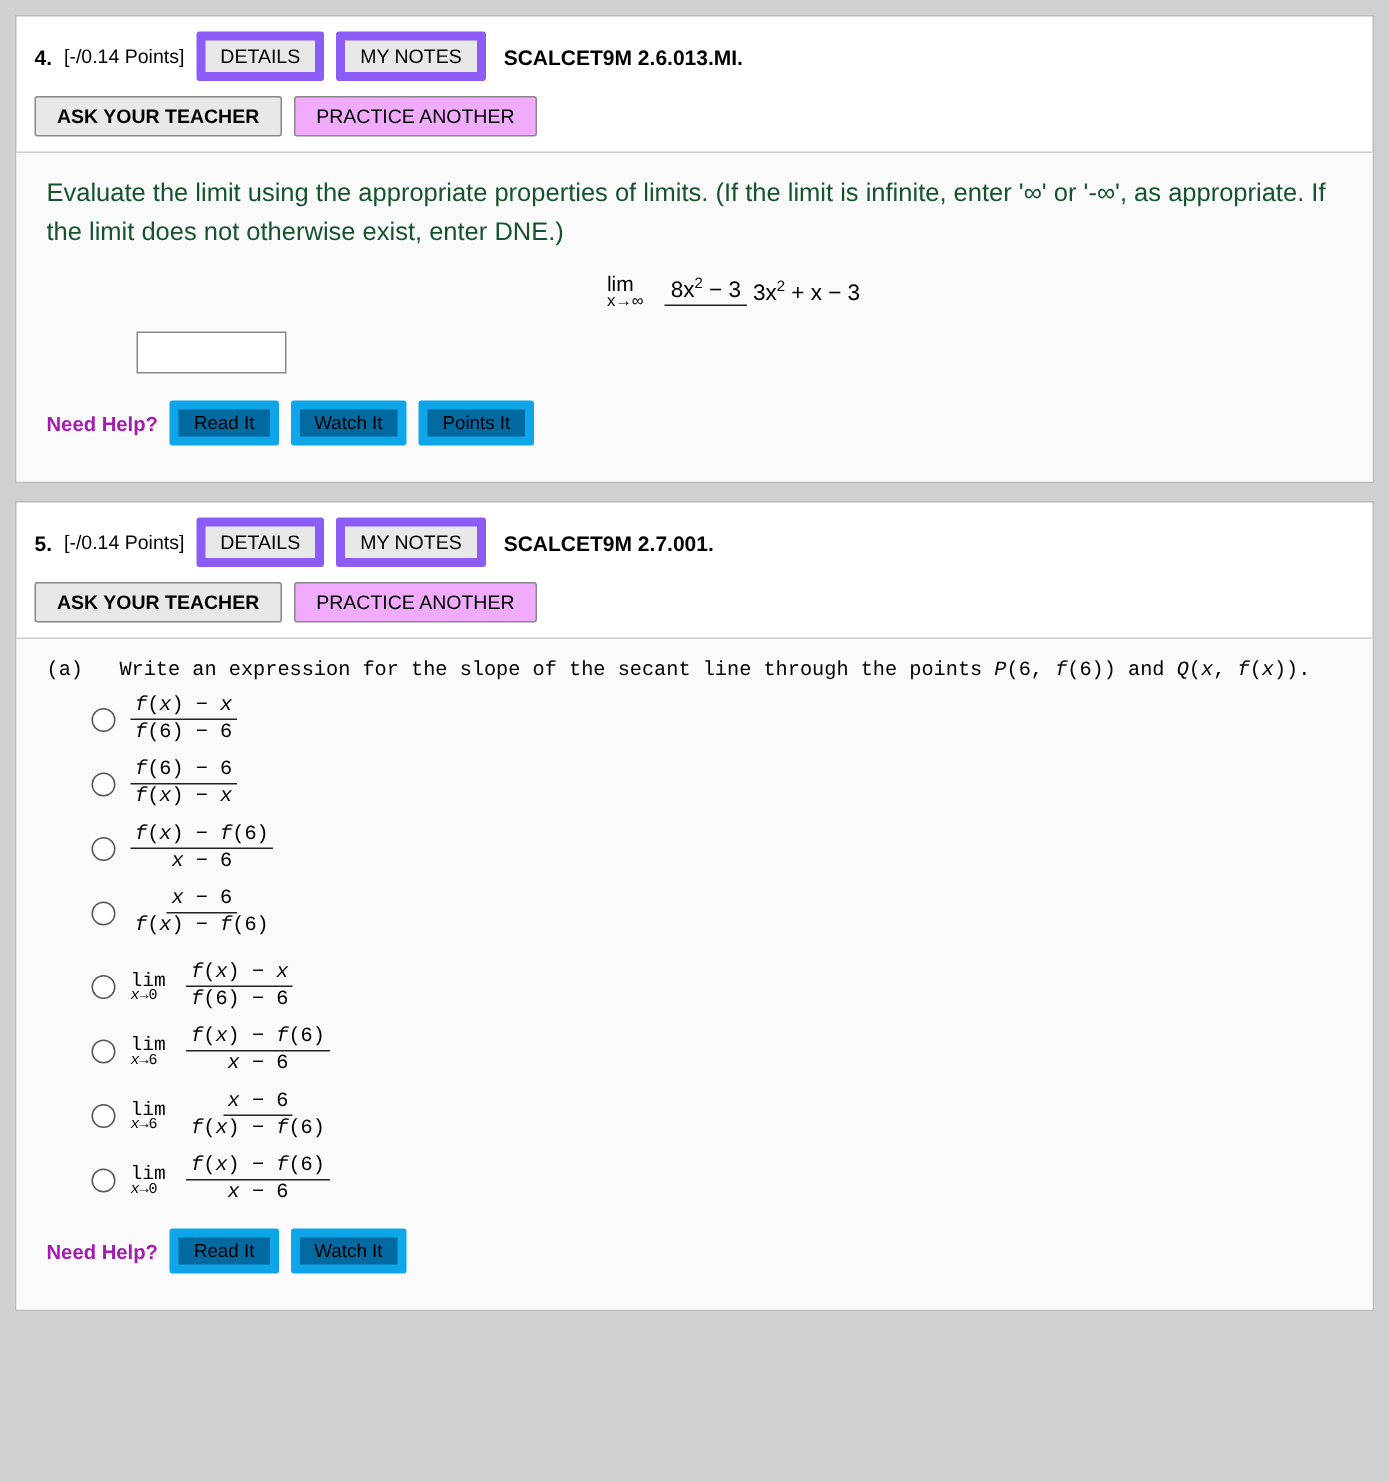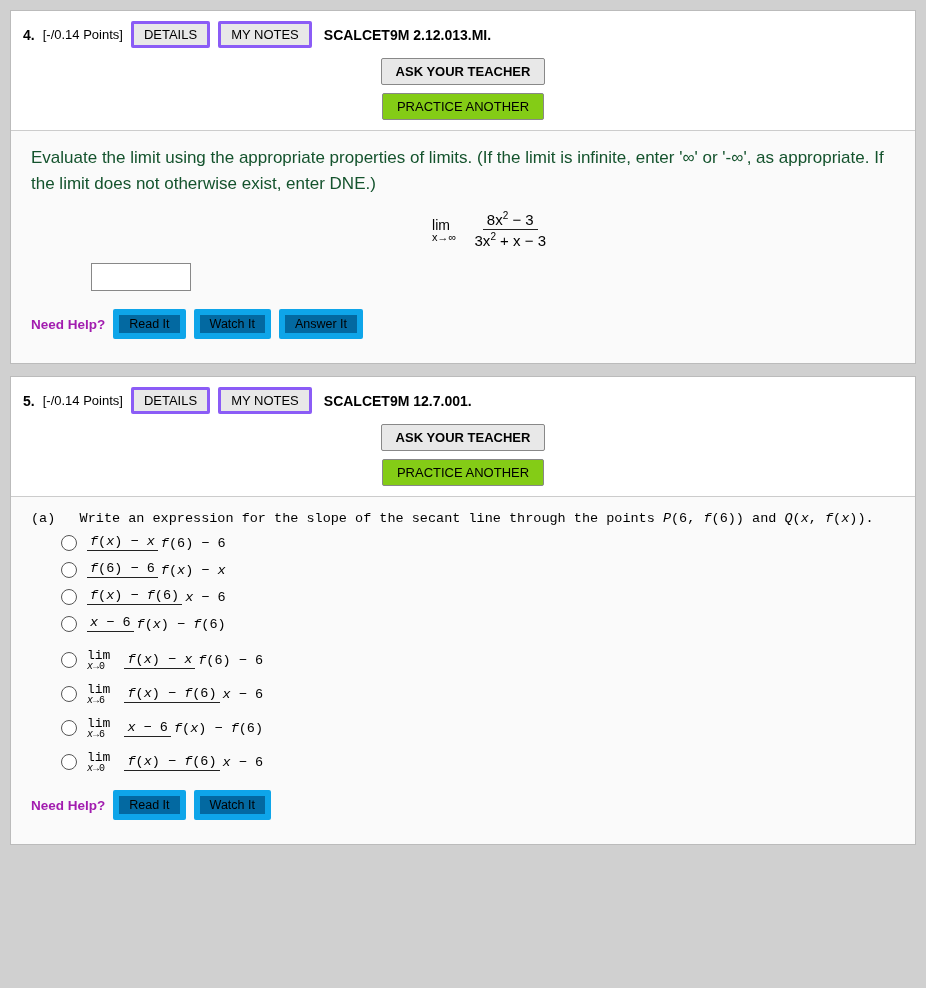--- a/index.html
+++ b/index.html
@@ -20,51 +20,50 @@
       align-items: center;
       gap: 8px;
       padding: 10px 12px 6px 12px;
       flex-wrap: wrap;
     }
     .question-number {
       font-weight: bold;
       font-size: 14px;
     }
     .btn-details, .btn-mynotes {
-      border: 3px solid #8b5cf6;
+      border: 6px solid #8b5cf6;
       background: #e8e8e8;
       padding: 3px 10px;
       font-size: 13px;
       cursor: pointer;
       border-radius: 2px;
     }
     .course-code {
       font-weight: bold;
       font-size: 14px;
       margin-left: 4px;
     }
     .action-row {
       display: flex;
       align-items: center;
       gap: 8px;
       padding: 4px 12px 10px 12px;
-      flex-direction: column;
     }
     .btn-ask-teacher {
       border: 1px solid #888;
       background: #e8e8e8;
       padding: 5px 14px;
       font-size: 13px;
       font-weight: bold;
       cursor: pointer;
       border-radius: 2px;
     }
     .btn-practice {
       border: 1px solid #888;
-      background: #84cc16;
+      background: #f0abfc;
       padding: 5px 14px;
       font-size: 13px;
       cursor: pointer;
       border-radius: 2px;
     }
     .question-body {
       border-top: 1px solid #ccc;
       padding: 14px 20px 14px 20px;
       background: #fafafa;
     }
@@ -74,21 +73,21 @@
       margin-bottom: 14px;
       color: #14532d;
     }
     .math-display {
       text-align: center;
       margin: 14px 0 14px 60px;
       font-size: 15px;
     }
     .math-fraction {
       display: inline-flex;
-      flex-direction: column;
+      flex-direction: row;
       align-items: center;
       vertical-align: middle;
       margin: 0 4px;
     }
     .math-numerator {
       border-bottom: 1.5px solid #222;
       padding: 0 4px 1px 4px;
       text-align: center;
     }
     .math-denominator {
@@ -174,21 +173,21 @@
       width: 16px;
       height: 16px;
       border: 1.5px solid #555;
       border-radius: 50%;
       flex-shrink: 0;
       cursor: pointer;
       background: #fff;
     }
     .option-math {
       display: inline-flex;
-      flex-direction: row;
+      flex-direction: column;
       align-items: center;
       font-size: 13.5px;
       vertical-align: middle;
       justify-content: space-between;
     }
     .option-numerator {
       border-bottom: 1.5px solid #222;
       padding: 0 3px 1px 3px;
       text-align: center;
       white-space: nowrap;
@@ -212,21 +211,21 @@
   </style>
 </head>
 <body>
 
 <div class="question-block">
   <div class="question-header">
     <span class="question-number">4.</span>
     <span style="font-size:13px;">[-/0.14 Points]</span>
     <button class="btn-details">DETAILS</button>
     <button class="btn-mynotes">MY NOTES</button>
-    <span class="course-code">SCALCET9M 2.12.013.MI.</span>
+    <span class="course-code">SCALCET9M 2.6.013.MI.</span>
   </div>
   <div class="action-row">
     <button class="btn-ask-teacher">ASK YOUR TEACHER</button>
     <button class="btn-practice">PRACTICE ANOTHER</button>
   </div>
   <div class="question-body">
     <p class="problem-text">Evaluate the limit using the appropriate properties of limits. (If the limit is infinite, enter '∞' or '-∞', as appropriate. If the limit does not otherwise exist, enter DNE.)</p>
 
     <div class="math-display">
       <span class="lim-expr">
@@ -238,33 +237,33 @@
         <span class="math-denominator">3x<sup>2</sup> + x − 3</span>
       </span>
     </div>
 
     <input type="text" class="answer-box" style="">
 
     <div class="need-help-row">
       <span class="need-help-label">Need Help?</span>
       <button class="btn-help">Read It</button>
       <button class="btn-help">Watch It</button>
-      <button class="btn-help">Answer It</button>
+      <button class="btn-help">Points It</button>
     </div>
 
   </div>
 </div>
 
 <div class="question-block">
   <div class="question-header">
     <span class="question-number">5.</span>
     <span style="font-size:13px;">[-/0.14 Points]</span>
     <button class="btn-details">DETAILS</button>
     <button class="btn-mynotes">MY NOTES</button>
-    <span class="course-code">SCALCET9M 12.7.001.</span>
+    <span class="course-code">SCALCET9M 2.7.001.</span>
   </div>
   <div class="action-row">
     <button class="btn-ask-teacher">ASK YOUR TEACHER</button>
     <button class="btn-practice">PRACTICE ANOTHER</button>
   </div>
   <div class="question-body">
 
     <div class="sub-part">
       <p class="sub-part-label">(a) &nbsp; Write an expression for the slope of the secant line through the points <span class="italic">P</span>(6, <span class="italic">f</span>(6)) and <span class="italic">Q</span>(<span class="italic">x</span>, <span class="italic">f</span>(<span class="italic">x</span>)).</p>
       <div class="radio-options">

